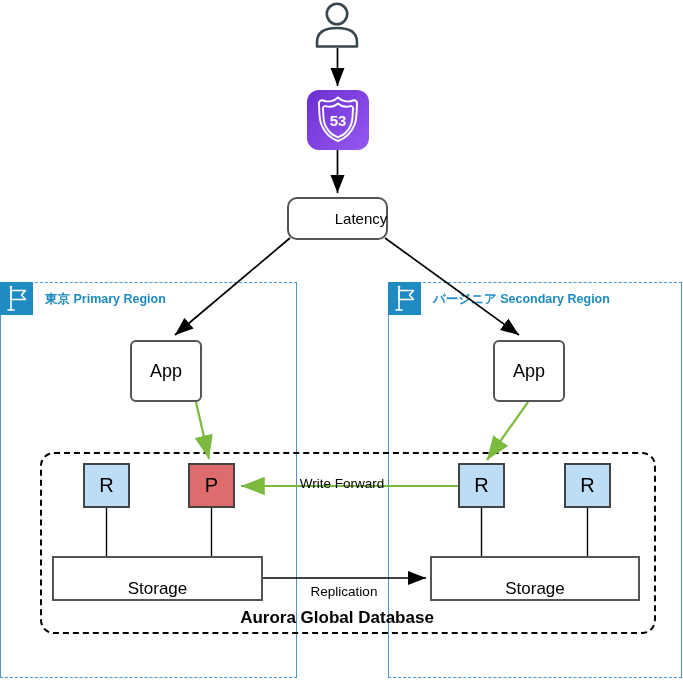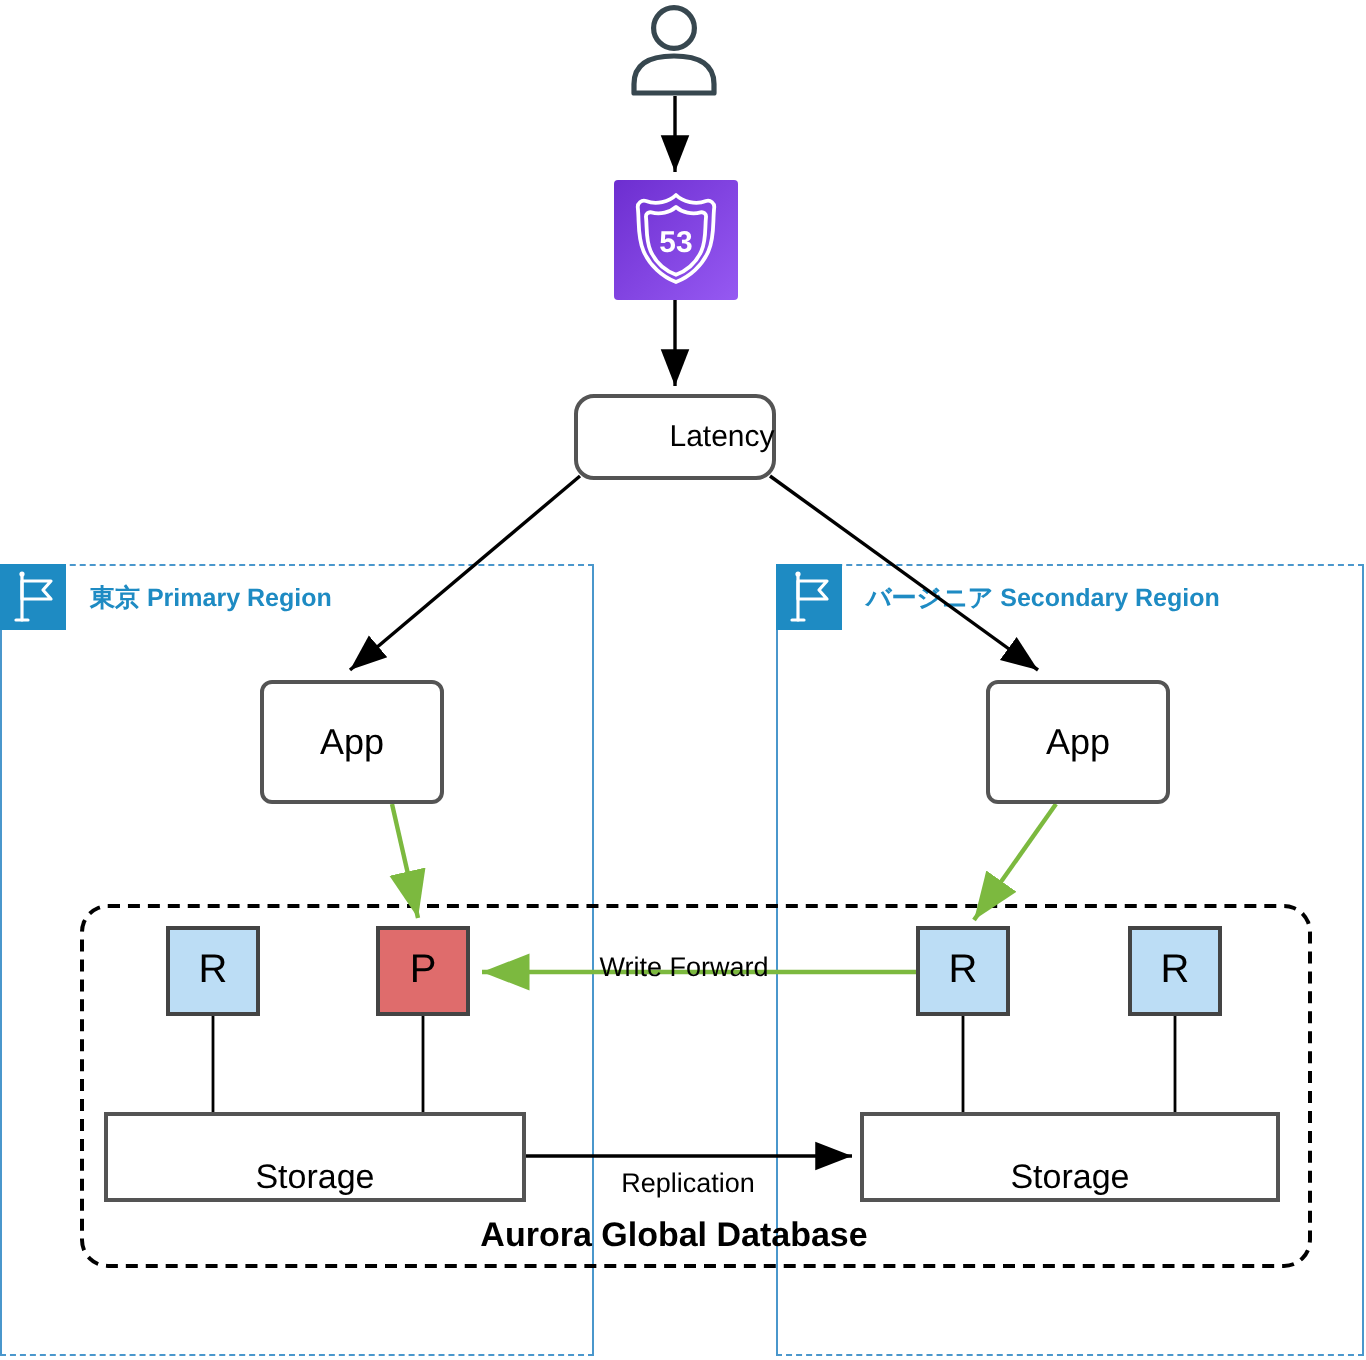--- a/index.html
+++ b/index.html
@@ -14,40 +14,40 @@
   .flag-square{position:absolute;top:-1.5px;left:-1.5px;width:33px;height:33px;background:#1e8bc3;}
   .region-label{position:absolute;top:8px;left:44px;font-size:12.5px;font-weight:bold;color:#1e8bc3;white-space:nowrap;}
   
   .aurora-box{position:absolute;left:40px;top:452px;width:612px;height:178px;border:2.5px dashed #000;border-radius:14px;}
   .aurora-label{position:absolute;left:337px;top:608px;transform:translateX(-50%);font-size:17px;font-weight:bold;white-space:nowrap;}
   
   .wires{position:absolute;left:0;top:0;width:683px;height:680px;pointer-events:none;}
   
   .shape{position:absolute;box-sizing:border-box;display:flex;align-items:center;justify-content:center;background:#fff;border:2px solid #545454;}
   .latency{left:287px;top:197px;width:101px;height:43px;border-radius:10px;font-size:15px;padding-left:47px;}
-  .app{width:92px;height:62px;border-radius:6px;font-size:18px;}
+  .app{width:72px;height:62px;border-radius:6px;font-size:18px;}
   .app-left{left:130px;top:340px;}
   .app-right{left:493px;top:340px;}
   .node{width:47px;height:45px;font-size:20px;border:2px solid #444;}
   .node-replica{background:#bcddf5;}
   .node-primary{background:#df6c6c;}
   .node-r-left{left:83px;top:463px;}
   .node-p{left:188px;top:463px;}
   .node-r1{left:458px;top:463px;}
   .node-r2{left:564px;top:463px;}
   .storage{height:45px;font-size:17px;align-items:flex-end;}
   .storage-left{left:52px;top:556px;width:211px;}
   .storage-right{left:430px;top:556px;width:210px;}
   
   .edge-label{position:absolute;transform:translateX(-50%);font-size:13.5px;white-space:nowrap;}
   .write-forward-label{left:342px;top:460px;margin-top:16px;}
   .replication-label{left:344px;top:584px;}
   
   .person{position:absolute;left:313px;top:2px;width:48px;height:46px;}
-  .r53{position:absolute;left:307px;top:90px;width:62px;height:60px;background:linear-gradient(135deg,#6d2ed0 0%,#9659f2 100%);border-radius:2px;display:flex;align-items:center;justify-content:center;}
+  .r53{position:absolute;left:307px;top:90px;width:62px;height:60px;background:linear-gradient(135deg,#6d2ed0 0%,#9659f2 100%);border-radius:12px;display:flex;align-items:center;justify-content:center;}
 </style>
 </head>
 <body>
 
 <div class="canvas">
 
   <div class="region region-right">
     <div class="flag-square">
       <svg width="33" height="33" viewBox="0 0 33 33">
         <g stroke="#ffffff" stroke-width="1.6" fill="none" stroke-linejoin="round" stroke-linecap="round">

